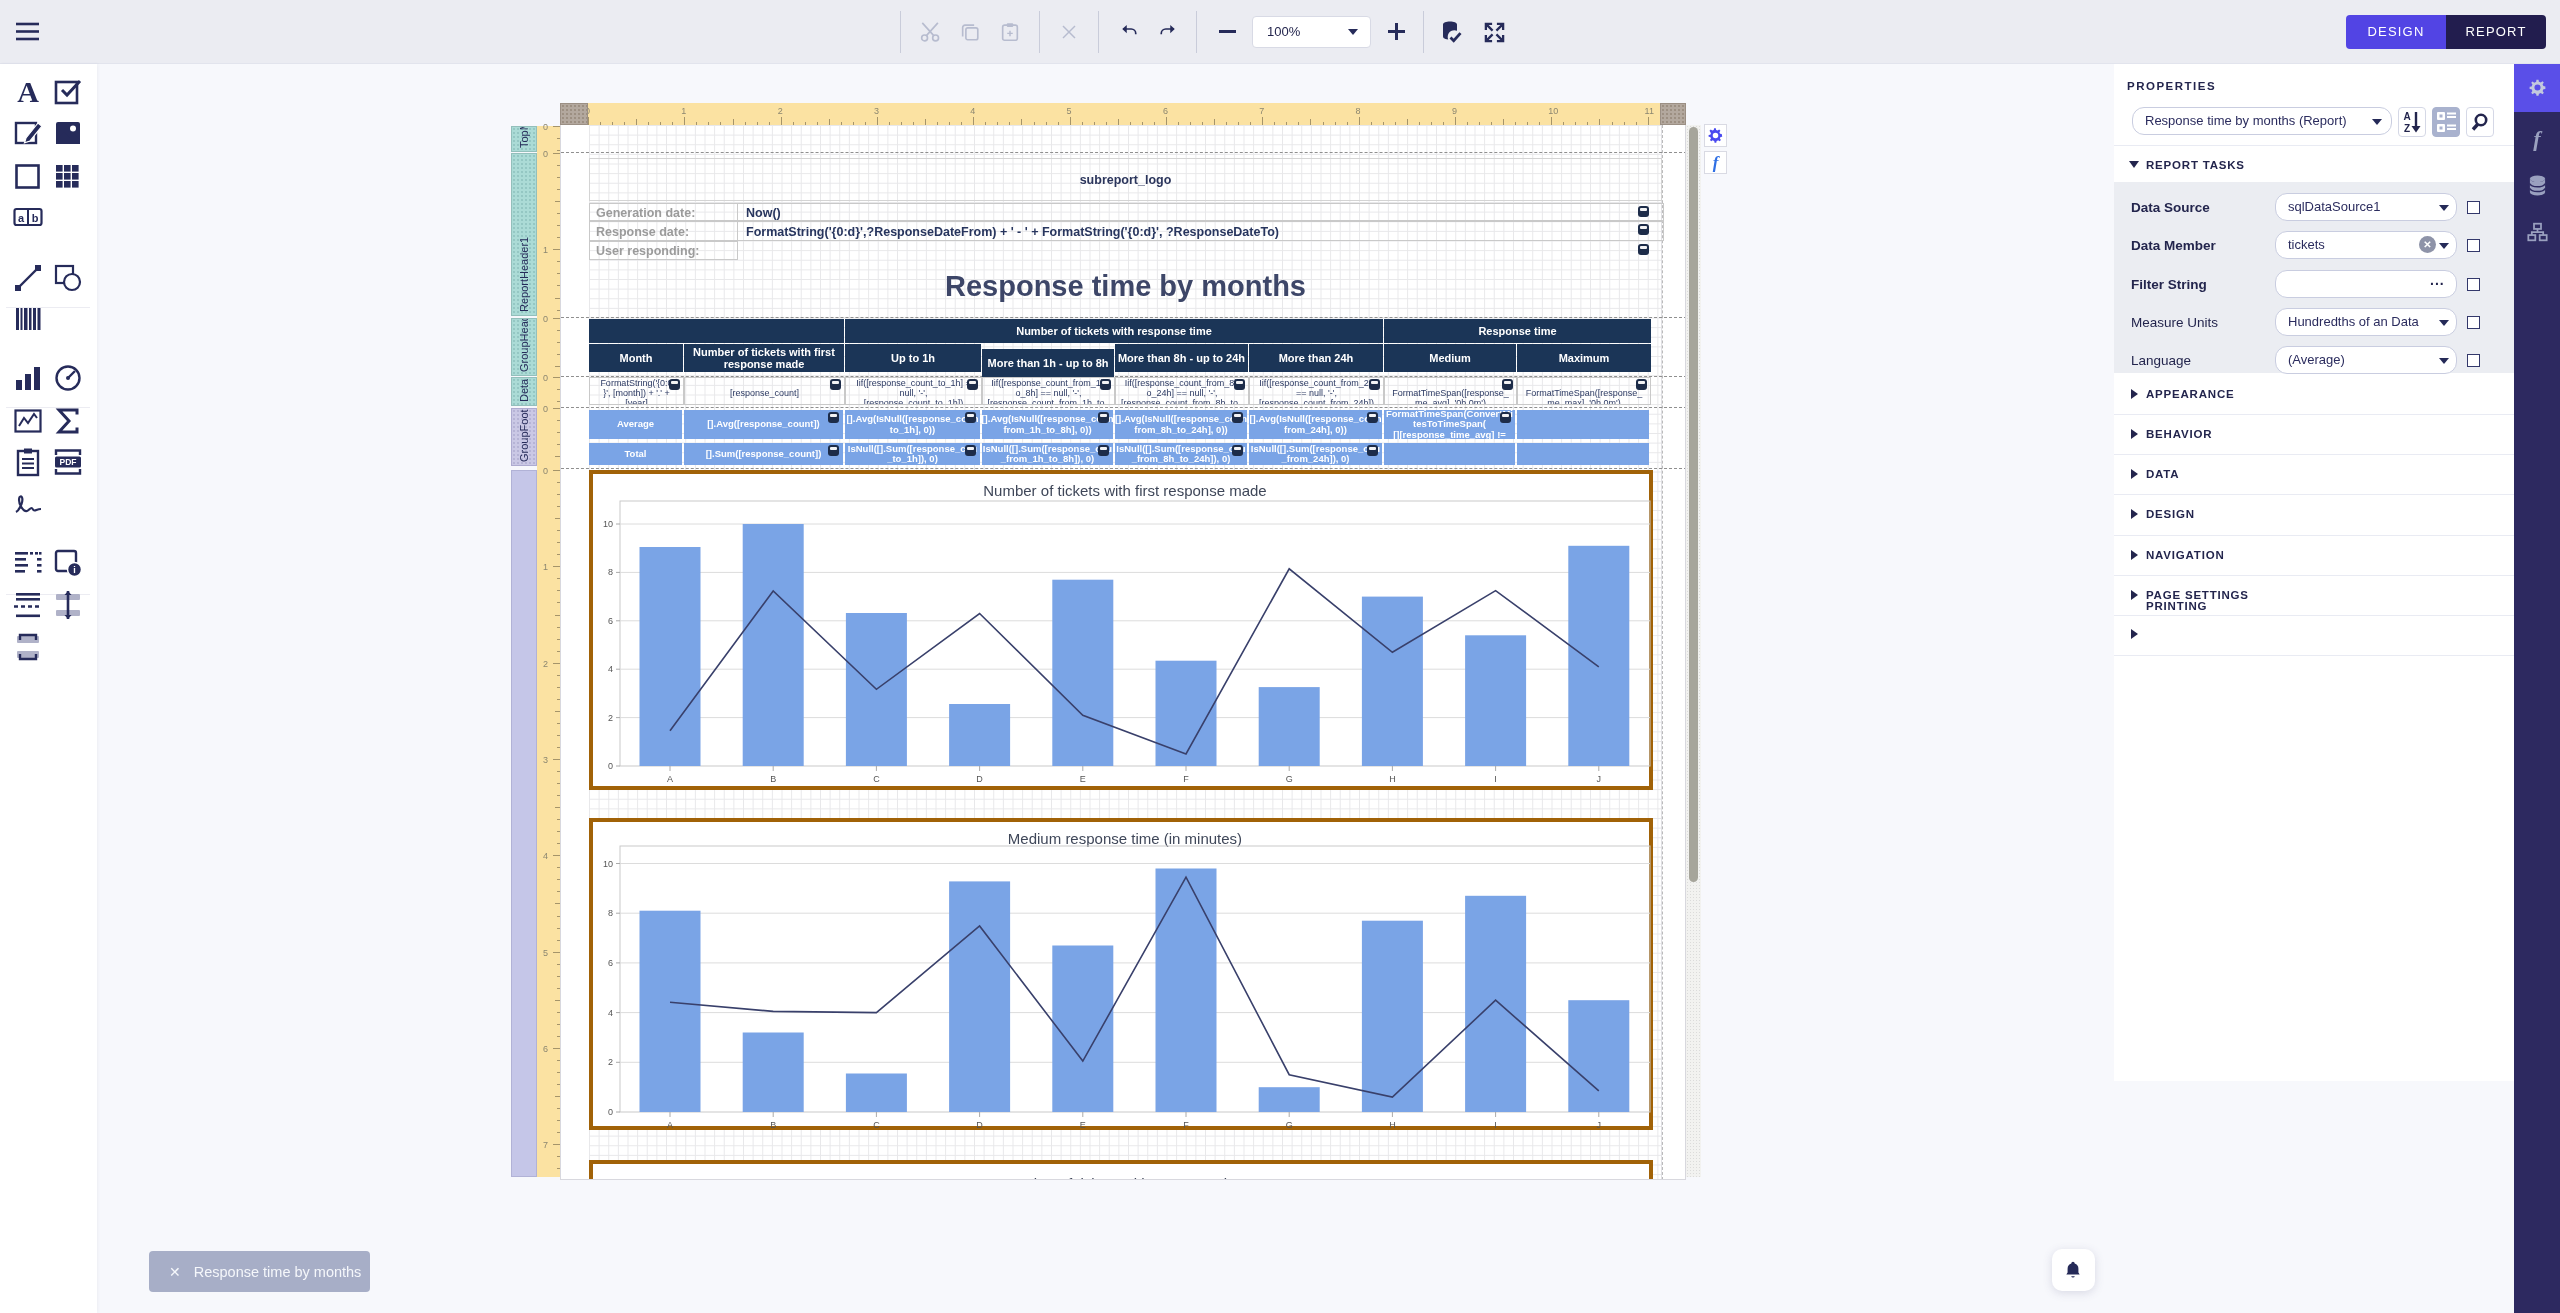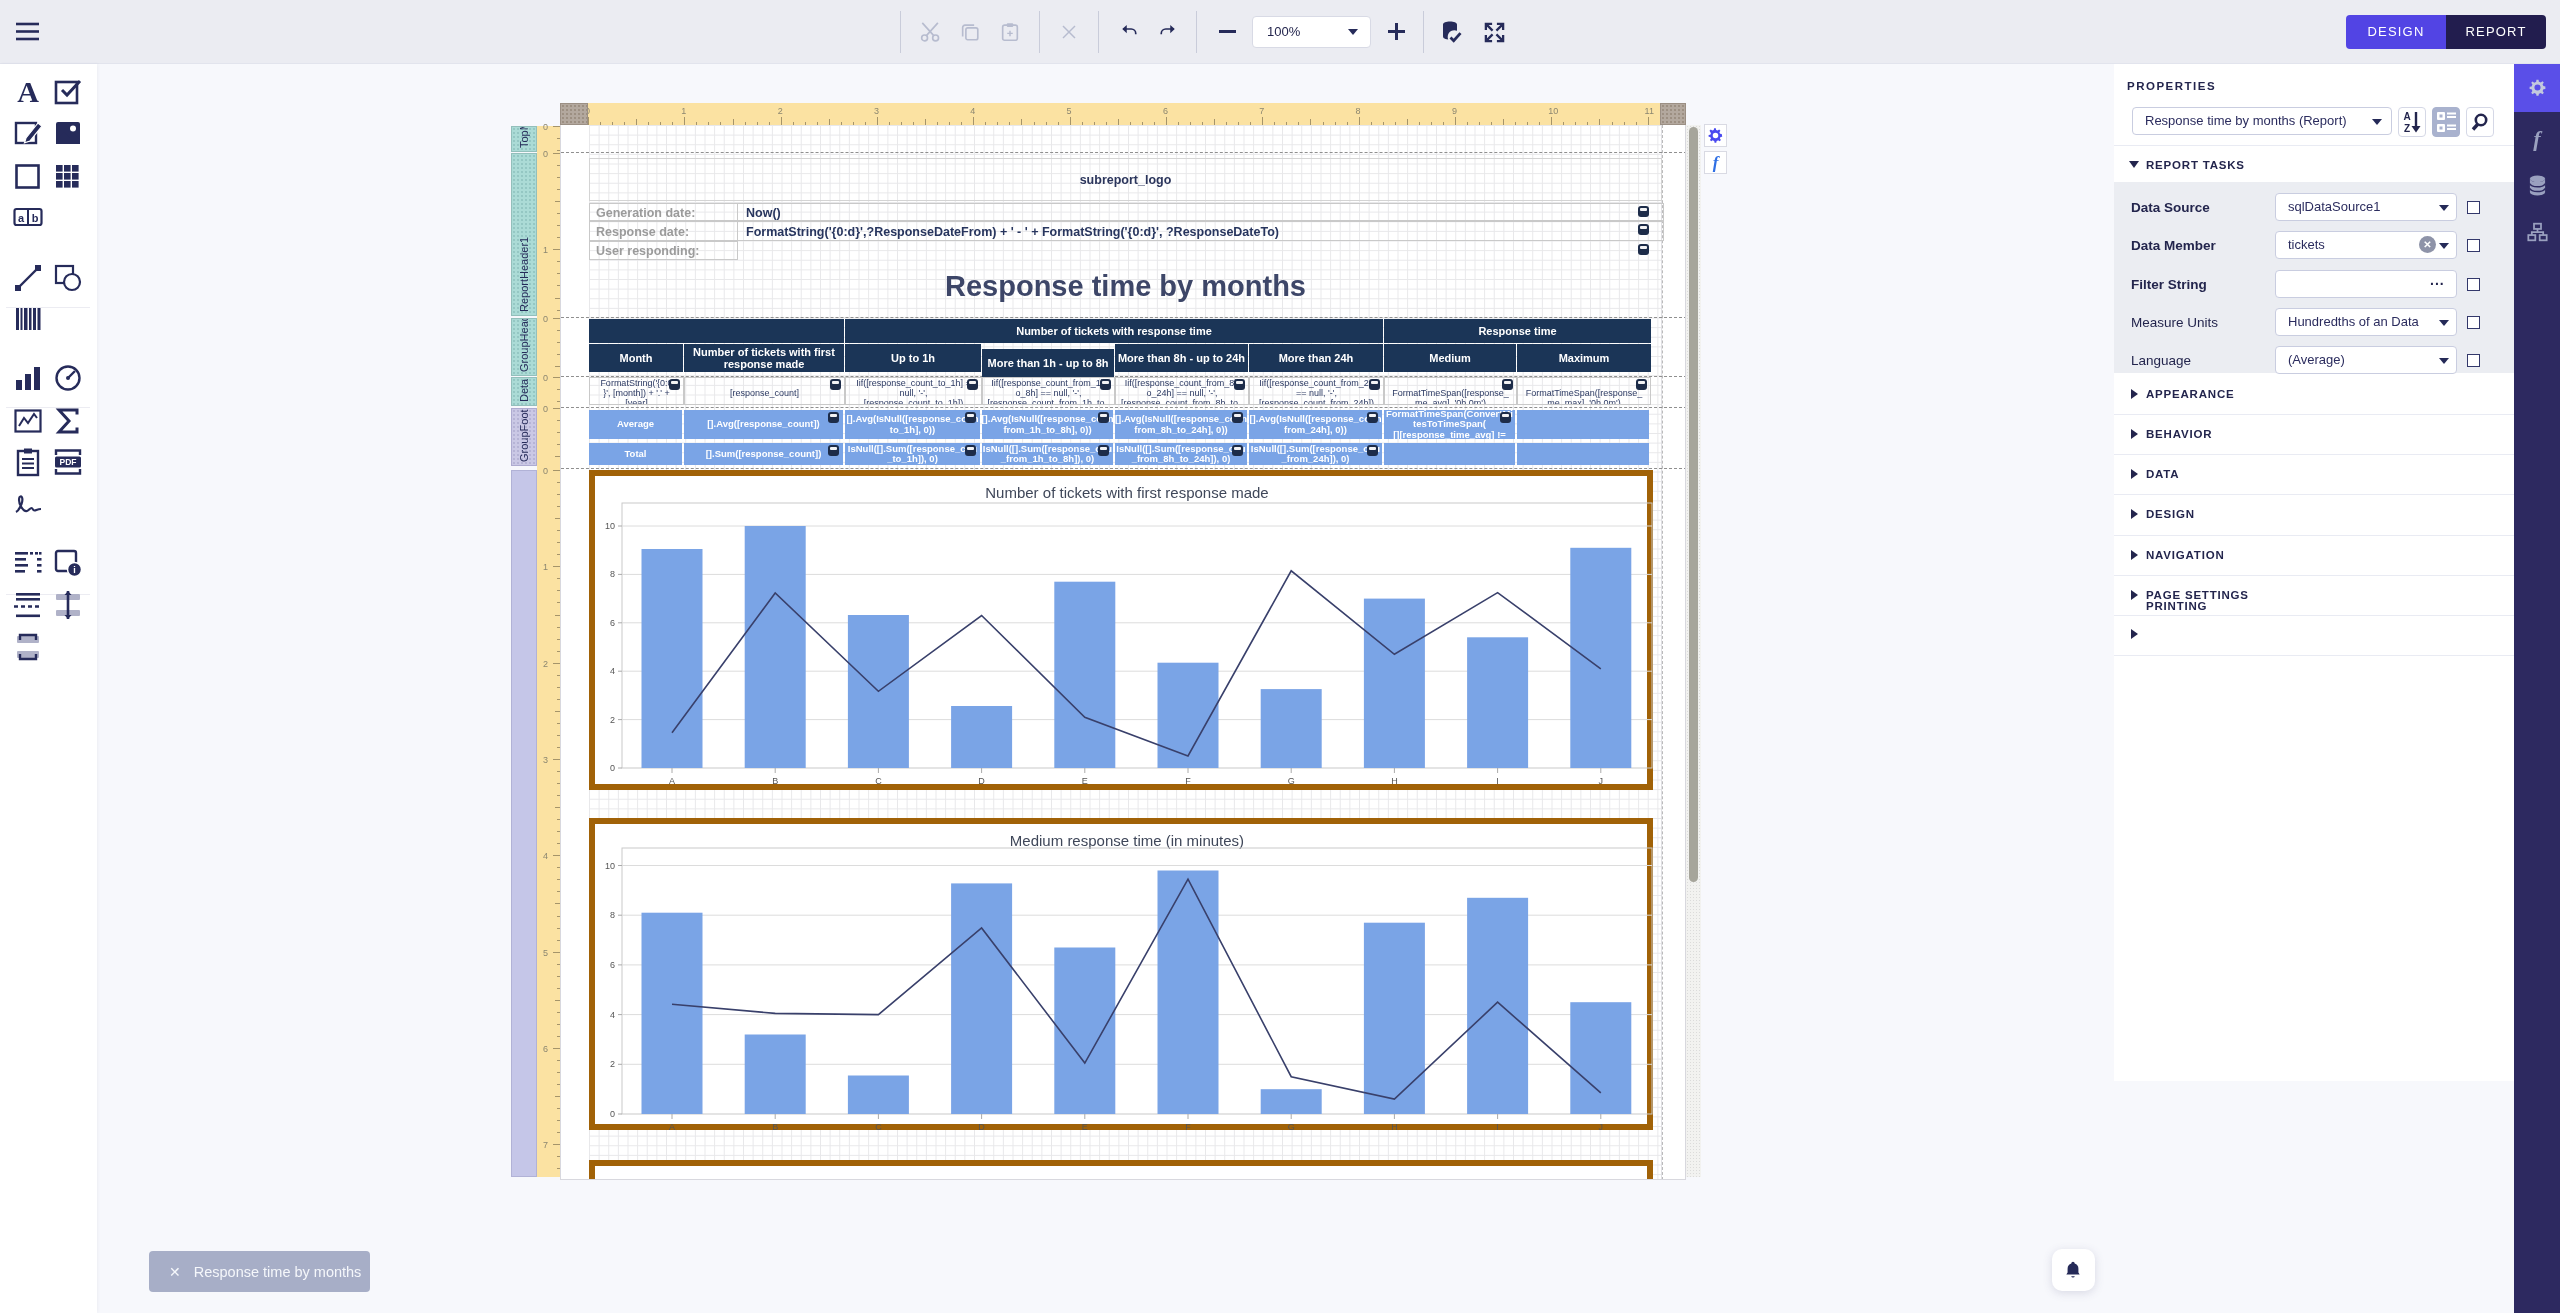--- a/index.html
+++ b/index.html
@@ -33,37 +33,37 @@
 .fbtn{position:absolute;left:1704px;width:23px;height:23px;background:#fff;border:1px solid #d9dae3;}
 
 .cell{position:absolute;overflow:hidden;}
 .hdrcell{background:#1b3557;color:#fff;font-weight:bold;font-size:11px;display:flex;align-items:center;justify-content:center;text-align:center;line-height:12px;}
 .bluecell{background:#7aa4e6;color:#fff;font-weight:bold;font-size:9.5px;display:flex;align-items:center;justify-content:center;text-align:center;line-height:10.5px;}
 .dcell{border:1px solid #c9c9c9;color:#2c3a63;font-size:9px;text-align:center;line-height:9.8px;padding-top:1px;}
 .calcico{position:absolute;width:11px;height:11px;background:#1d2c49;border-radius:3px;}
 .calcico:before{content:"";position:absolute;left:2px;top:2px;right:2px;height:2.5px;background:#f2f2f4;border-radius:1px;}
 
 #props{position:absolute;left:2114px;top:64px;width:400px;height:1017px;background:#ffffff;}
-.pfield{position:absolute;height:28px;background:#fff;border:1px solid #c9cde0;border-radius:4px;font-size:13px;color:#2b2c5e;line-height:26px;padding-left:12px;white-space:nowrap;overflow:hidden;}
+.pfield{position:absolute;height:28px;background:#fff;border:1px solid #c9cde0;border-radius:12px;font-size:13px;color:#2b2c5e;line-height:26px;padding-left:12px;white-space:nowrap;overflow:hidden;}
 .caret{position:absolute;width:0;height:0;border-left:5px solid transparent;border-right:5px solid transparent;border-top:6px solid #252a58;}
 .pcheck{position:absolute;width:13px;height:13px;border:1.6px solid #33386b;background:#fff;}
 .phead{position:absolute;font-size:11.5px;font-weight:bold;color:#23254d;letter-spacing:0.8px;}
 .plabel{position:absolute;font-size:13.5px;color:#23254d;line-height:15px;}
 .arrow-r{position:absolute;width:0;height:0;border-top:5px solid transparent;border-bottom:5px solid transparent;border-left:7px solid #23254d;}
 .arrow-d{position:absolute;width:0;height:0;border-left:5px solid transparent;border-right:5px solid transparent;border-top:7px solid #23254d;}
 .pbtn{position:absolute;width:28px;height:30px;background:#fff;border:1px solid #d5d8e6;border-radius:4px;}
 
 #sidebar{position:absolute;left:2514px;top:64px;width:46px;height:1249px;background:#2d2960;}
 
 #tab{position:absolute;left:149px;top:1251px;width:221px;height:41px;background:#a7aec7;border-radius:4px;color:#f5f7fb;font-size:15px;line-height:41px;}
 #bell{position:absolute;left:2052px;top:1249px;width:43px;height:42px;background:#fff;border-radius:10px;box-shadow:0 2px 10px rgba(80,80,120,0.18);}
 .btn-design{position:absolute;left:2346px;top:15px;width:100px;height:34px;background:#5244e4;border-radius:4px 0 0 4px;color:#fff;font-size:13px;letter-spacing:1.2px;text-align:center;line-height:34px;font-weight:500;}
 .btn-preview{position:absolute;left:2446px;top:15px;width:100px;height:34px;background:#221d4e;border-radius:0 4px 4px 0;color:#fff;font-size:13px;letter-spacing:1.2px;text-align:center;line-height:34px;font-weight:500;}
 svg{display:block;}
-.chartbox{position:absolute;background:#fff;border:6px solid #a16207;}
+.chartbox{position:absolute;background:#fff;border:4px solid #a16207;}
 </style></head>
 <body>
 <div id="app">
 <div id="toolbar">
 <svg class="abs" style="left:16px;top:22px" width="23" height="19" viewBox="0 0 23 19">
         <g stroke="#262b5a" stroke-width="2.6">
           <line x1="0" y1="2" x2="23" y2="2"></line>
           <line x1="0" y1="9.5" x2="23" y2="9.5"></line>
           <line x1="0" y1="17" x2="23" y2="17"></line>
         </g>

